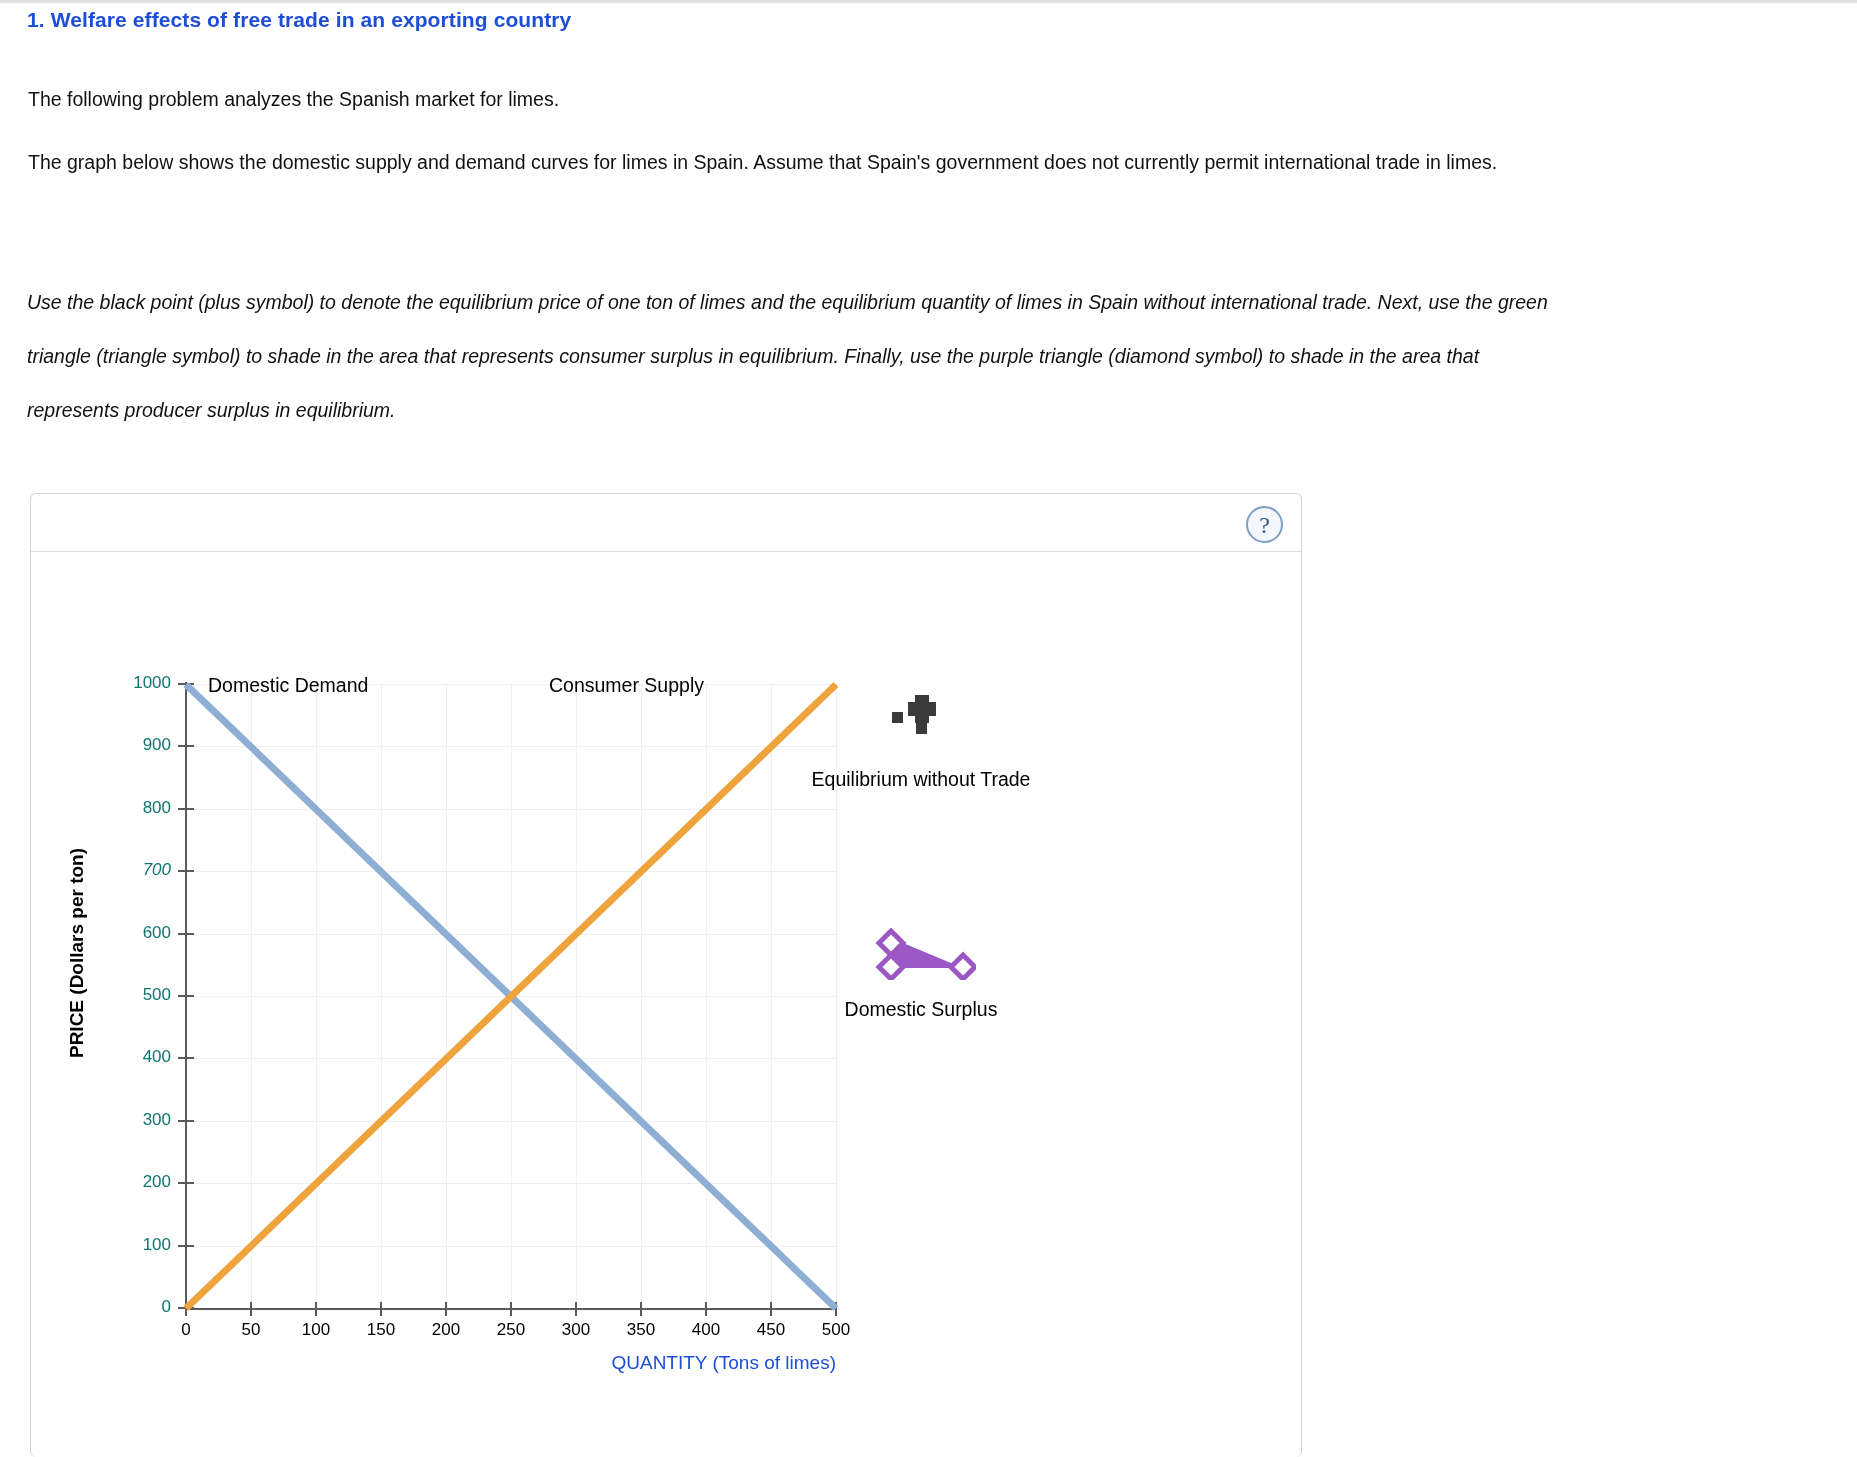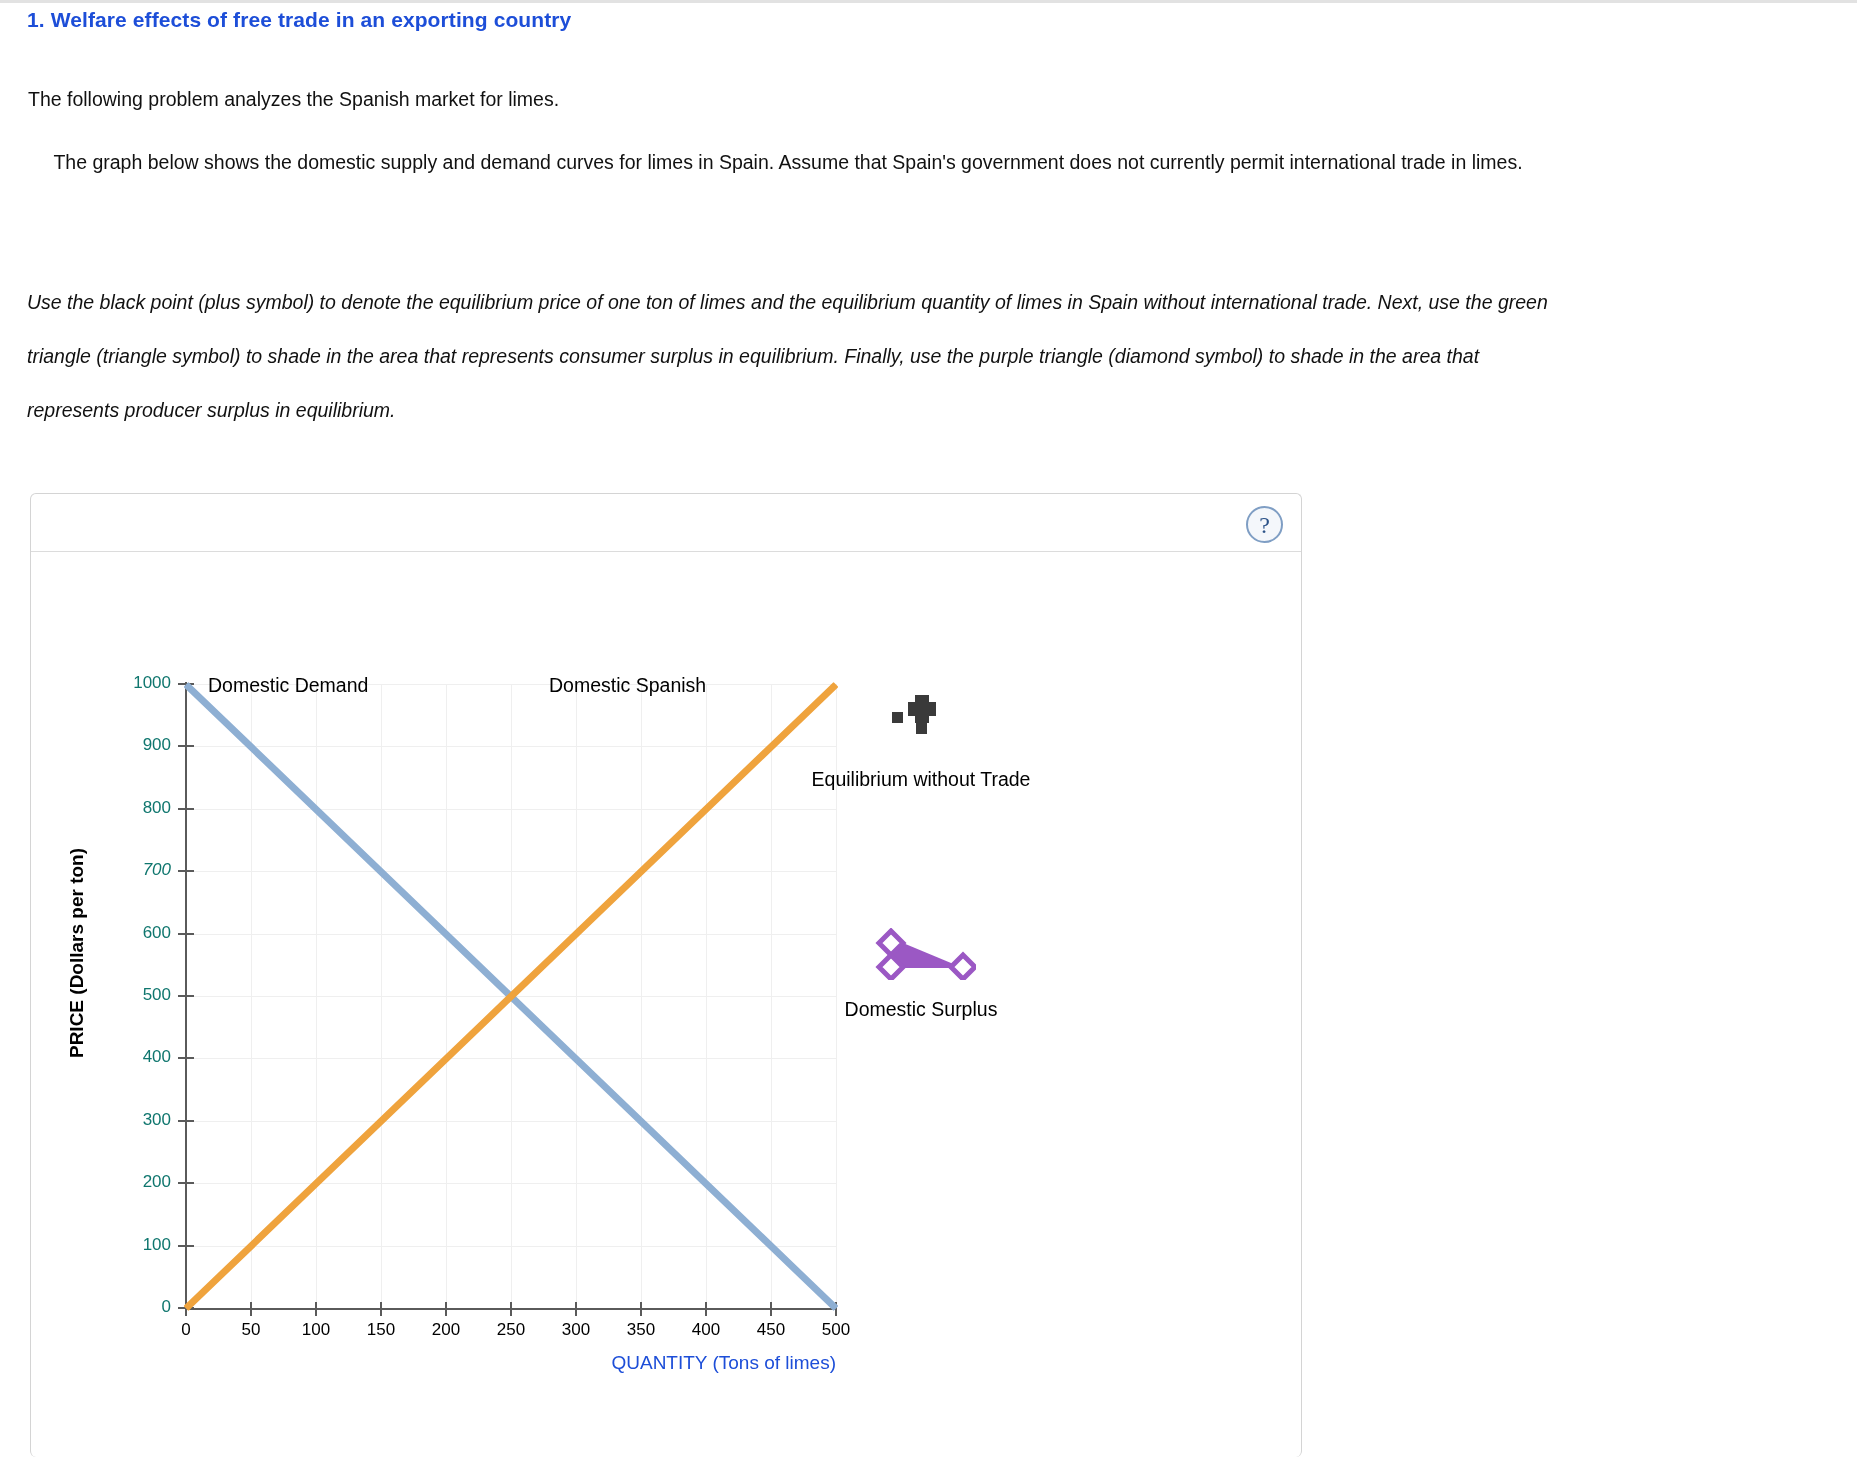--- a/index.html
+++ b/index.html
@@ -34,21 +34,21 @@
     letter-spacing: 0.1px;
   }
 
   .para {
     position: absolute;
     font-size: 19.5px;
     line-height: 54px;
     color: #111111;
   }
   .p1 { left: 28px; top: 72px; width: 1500px; }
-  .p2 { left: 28px; top: 135px; width: 1520px; text-align: center; }
+  .p2 { left: 28px; top: 135px; width: 1520px; }
   .p3 {
     left: 27px; top: 275px; width: 1530px;
     font-style: italic;
   }
 
   
   .panel {
     position: absolute;
     left: 30px;
     top: 493px;
@@ -308,21 +308,21 @@
         <div class="tick-x" style="left: 804px;"></div>
         <div class="xtl" style="left: 775px;">500</div>
       </div>
 
     <div id="curves-layer">
         <div class="curve curve-demand" style="left: 155px; top: 128.5px; width: 901.042px; background: rgb(142, 175, 211); transform: rotate(43.8309deg);"></div>
         <div class="curve curve-supply" style="left: 155px; top: 752.5px; width: 901.042px; background: rgb(239, 163, 61); transform: rotate(-43.8309deg);"></div>
       </div>
 
     <div class="curve-label lbl-demand">Domestic Demand</div>
-    <div class="curve-label lbl-supply">Domestic Spanish</div>
+    <div class="curve-label lbl-supply">Consumer Supply</div>
 
     <div class="axis-title-x">QUANTITY (Tons of limes)</div>
     <div class="axis-title-y">PRICE (Dollars per ton)</div>
 
     <div class="tool tool-eq">
       <div class="tool-icon">
         <svg width="62" height="52" viewBox="0 0 62 52">
           <rect x="2" y="20" width="11" height="11" fill="#3a3a3a"></rect>
           <rect x="26" y="31" width="11" height="11" fill="#3a3a3a"></rect>
           <rect x="25" y="3" width="14" height="28" fill="#3a3a3a"></rect>

